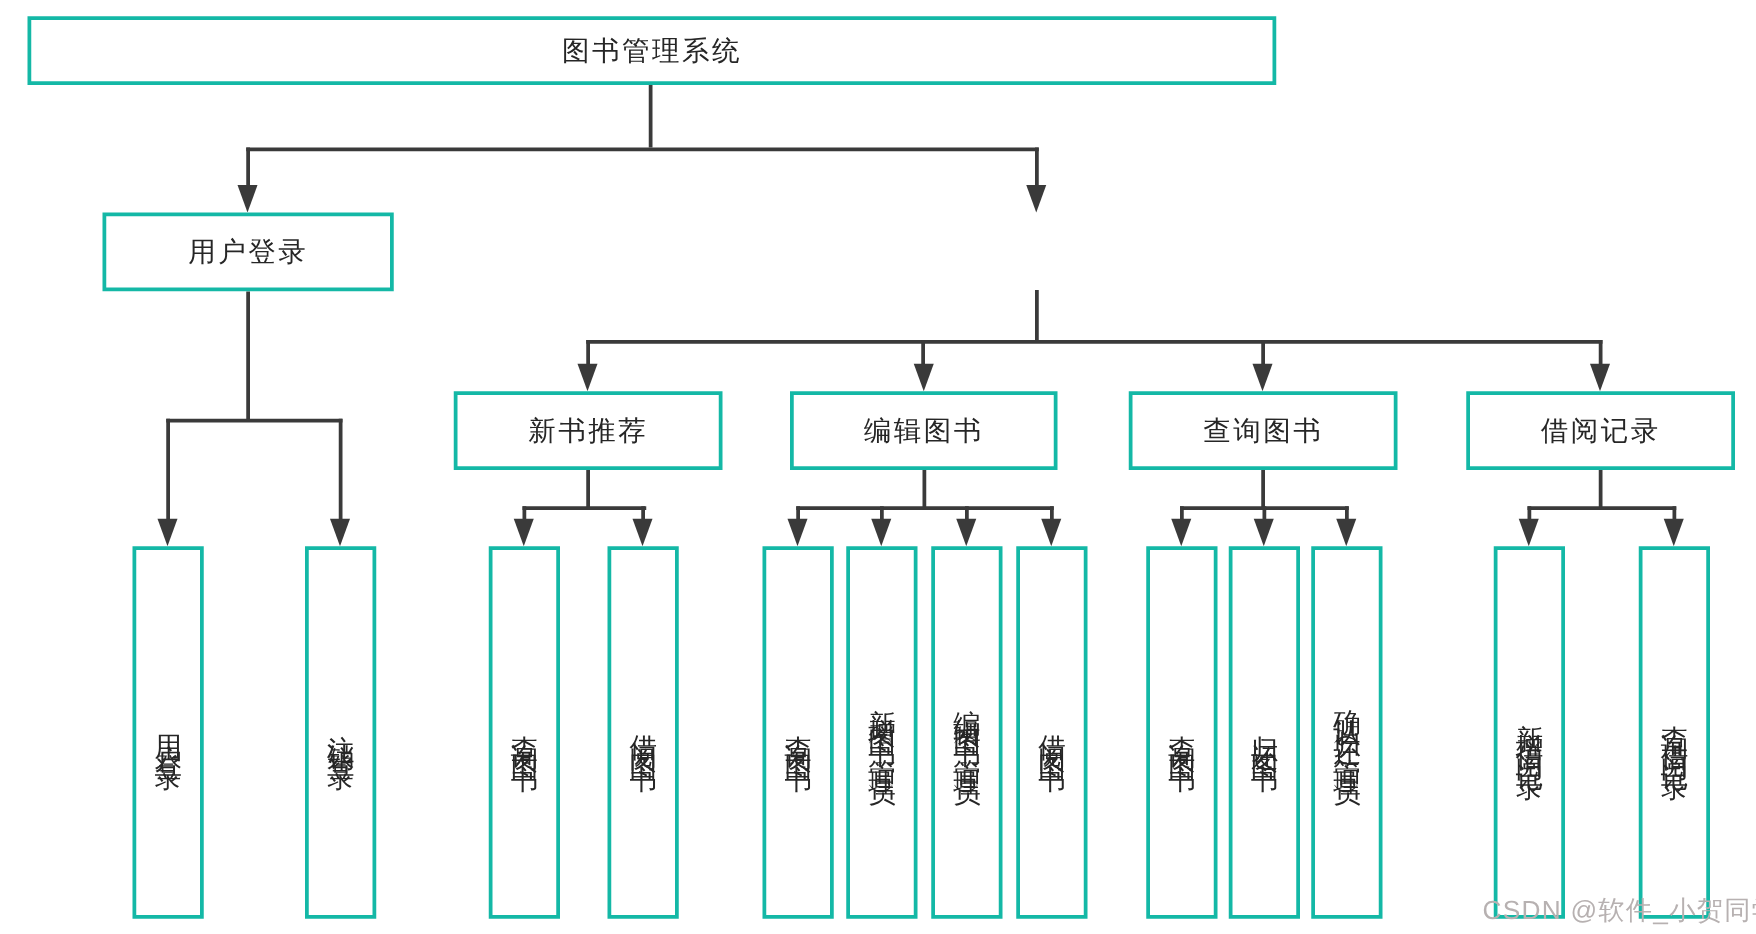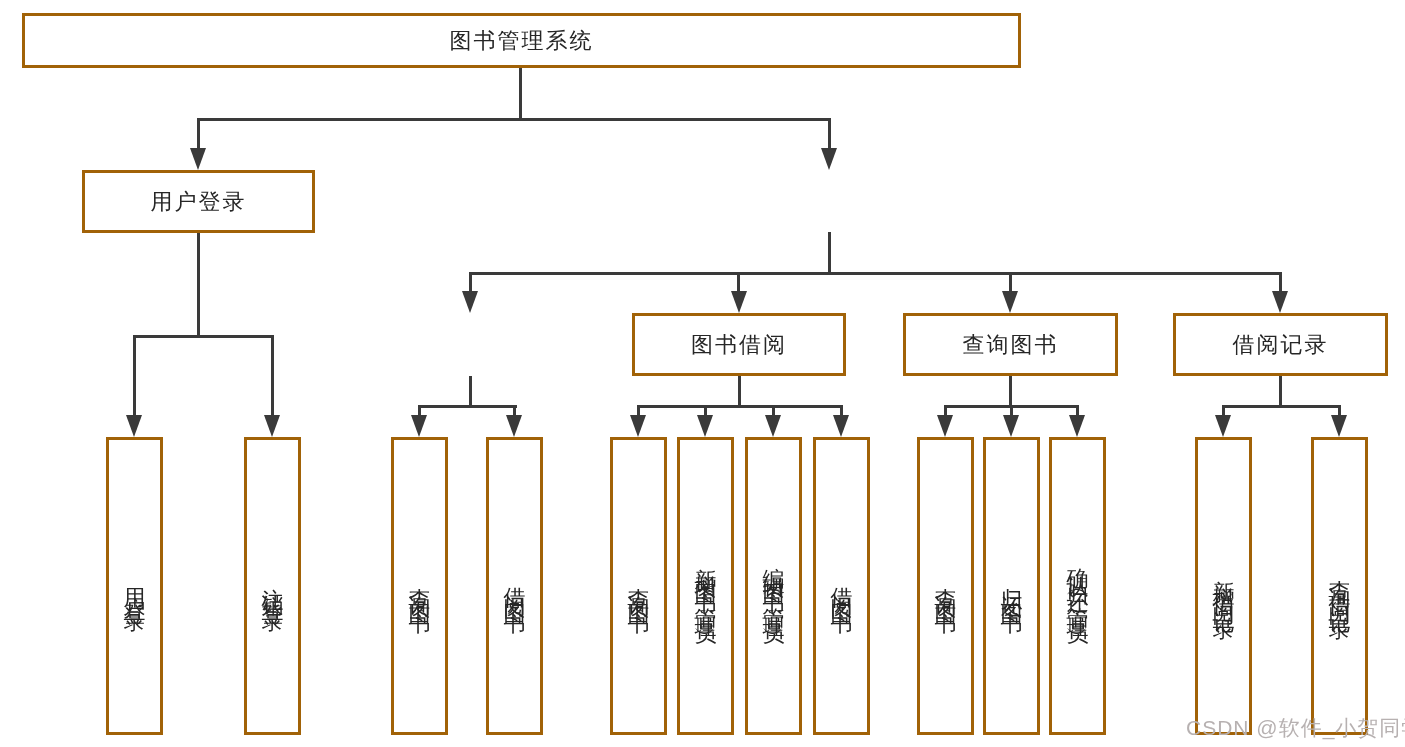--- a/index.html
+++ b/index.html
@@ -3,21 +3,21 @@
 <meta charset="utf-8">
 <style>
   * { margin:0; padding:0; box-sizing:border-box; }
   html,body { background:#ffffff; }
   body { font-family:"Liberation Sans","DejaVu Sans",sans-serif; }
   .canvas {
     position:relative; width:1405px; height:747px; background:#ffffff;
     overflow:hidden;
   }
   .node {
-    position:absolute; background:#ffffff; border:3px solid #a16207;
+    position:absolute; background:#ffffff; border:3px solid #14b8a6;
     display:flex; align-items:center; justify-content:center;
     font-size:22px; color:#262626; letter-spacing:2px; white-space:nowrap;
   }
   .vnode {
     writing-mode:vertical-rl; text-orientation:mixed;
     letter-spacing:8px; font-size:22px; line-height:1;
     white-space:normal; padding:6px 0;
   }
   .hline, .vline { position:absolute; background:#3a3a3a; }
   .hline { height:3px; }
@@ -93,21 +93,22 @@
   <div class="hline" style="left:1222px; top:405px; width:119px;"></div>
   <div class="vline" style="left:1222px; top:405px; height:14px;"></div>
   <div class="arrow" style="left:1215px; top:415px;"></div>
   <div class="vline" style="left:1338px; top:405px; height:14px;"></div>
   <div class="arrow" style="left:1331px; top:415px;"></div>
 
   <div class="node" style="left:22px; top:13px; width:999px; height:55px;">图书管理系统</div>
 
   <div class="node" style="left:82px; top:170px; width:233px; height:63px;">用户登录</div>
 
-  <div class="node" style="left:632px; top:313px; width:214px; height:63px;">图书借阅</div>
+  <div class="node" style="left:363px; top:313px; width:215px; height:63px;">新书推荐</div>
+  <div class="node" style="left:632px; top:313px; width:214px; height:63px;">编辑图书</div>
   <div class="node" style="left:903px; top:313px; width:215px; height:63px;">查询图书</div>
   <div class="node" style="left:1173px; top:313px; width:215px; height:63px;">借阅记录</div>
 
   <div class="node vnode" style="left:106px; top:437px; width:57px; height:298px;">用户登录</div>
   <div class="node vnode" style="left:244px; top:437px; width:57px; height:298px;">注销登录</div>
 
   <div class="node vnode" style="left:391px; top:437px; width:57px; height:298px;">查询图书</div>
   <div class="node vnode" style="left:486px; top:437px; width:57px; height:298px;">借阅图书</div>
 
   <div class="node vnode" style="left:610px; top:437px; width:57px; height:298px;">查询图书</div>

